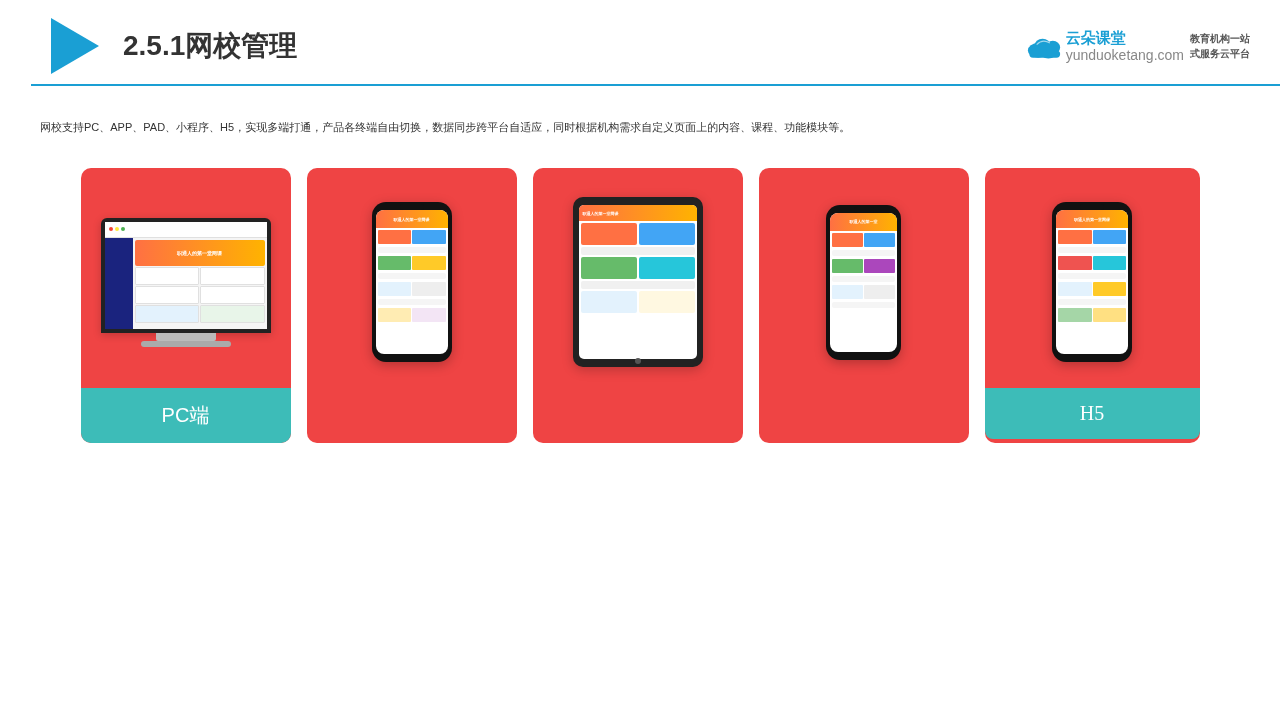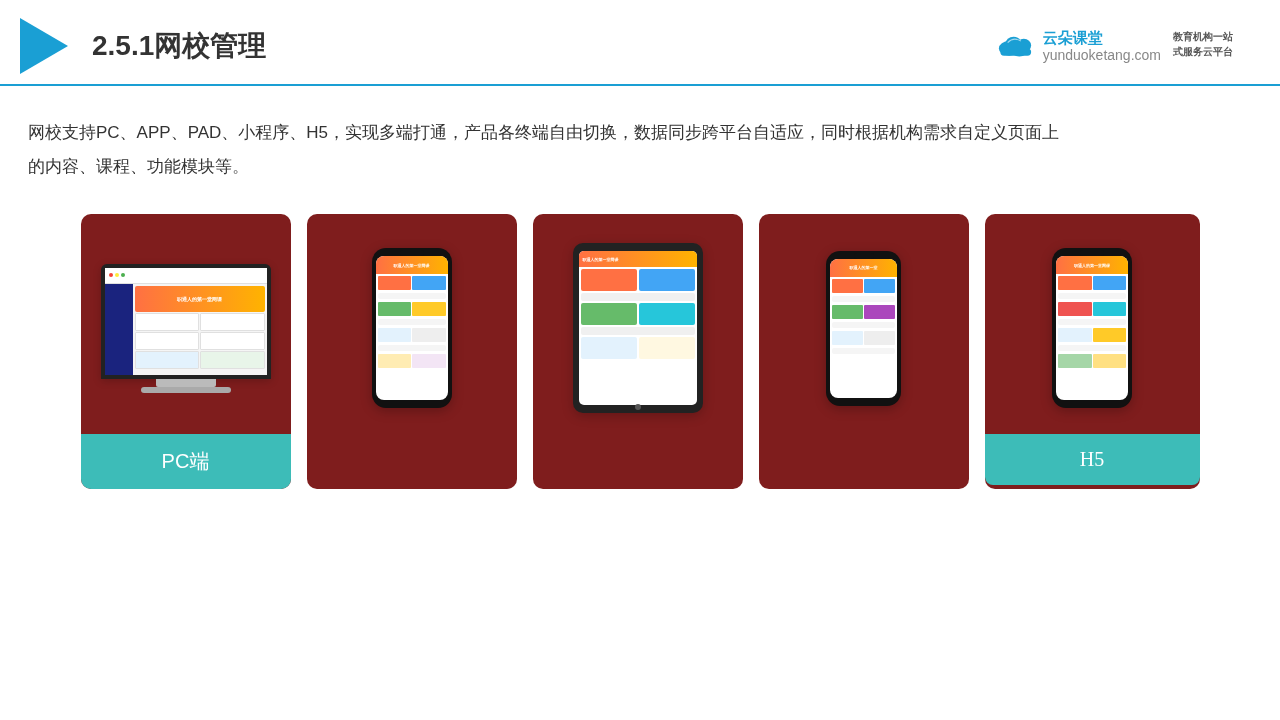--- a/index.html
+++ b/index.html
@@ -10,22 +10,23 @@
       font-family: 'Microsoft YaHei', 'PingFang SC', sans-serif;
       overflow: hidden;
       position: relative;
     }
 
     
     .header {
       display: flex;
       align-items: center;
       justify-content: space-between;
-      padding: 18px 47px 10px 20px;
+      padding: 18px 30px 10px 20px;
       border-bottom: 2px solid #1a9fd4;
+      margin-left: 31px;
     }
     .header-left {
       display: flex;
       align-items: center;
       gap: 16px;
     }
     .logo-triangle {
       width: 0;
       height: 0;
       border-top: 28px solid transparent;
@@ -38,21 +39,22 @@
       font-weight: bold;
       color: #333;
     }
     .header-right {
       display: flex;
       align-items: center;
       gap: 8px;
     }
     .brand-logo {
       display: flex;
-      gap: 6px;
+      align-items: center;
+      gap: 0;
     }
     .cloud-icon {
       width: 44px;
       height: 30px;
     }
     .brand-text {
       display: flex;
       flex-direction: column;
       align-items: flex-start;
     }
@@ -68,37 +70,37 @@
     }
     .brand-slogan {
       font-size: 10px;
       color: #555;
       line-height: 1.4;
       margin-left: 4px;
     }
 
     
     .description {
-      padding: 30px 40px 10px 28px;
-      font-size: 17px;
+      padding: 30px 40px 10px 40px;
+      font-size: 11px;
       color: #333;
       line-height: 2;
       max-width: 1100px;
     }
 
     
     .cards-container {
       display: flex;
       gap: 16px;
       padding: 20px 40px;
       justify-content: center;
     }
 
     .card {
-      background: #7f1d1d;
+      background: #ef4444;
       border-radius: 10px;
       width: 210px;
       display: flex;
       flex-direction: column;
       align-items: center;
       overflow: hidden;
     }
 
     .card-image-area {
       width: 100%;

